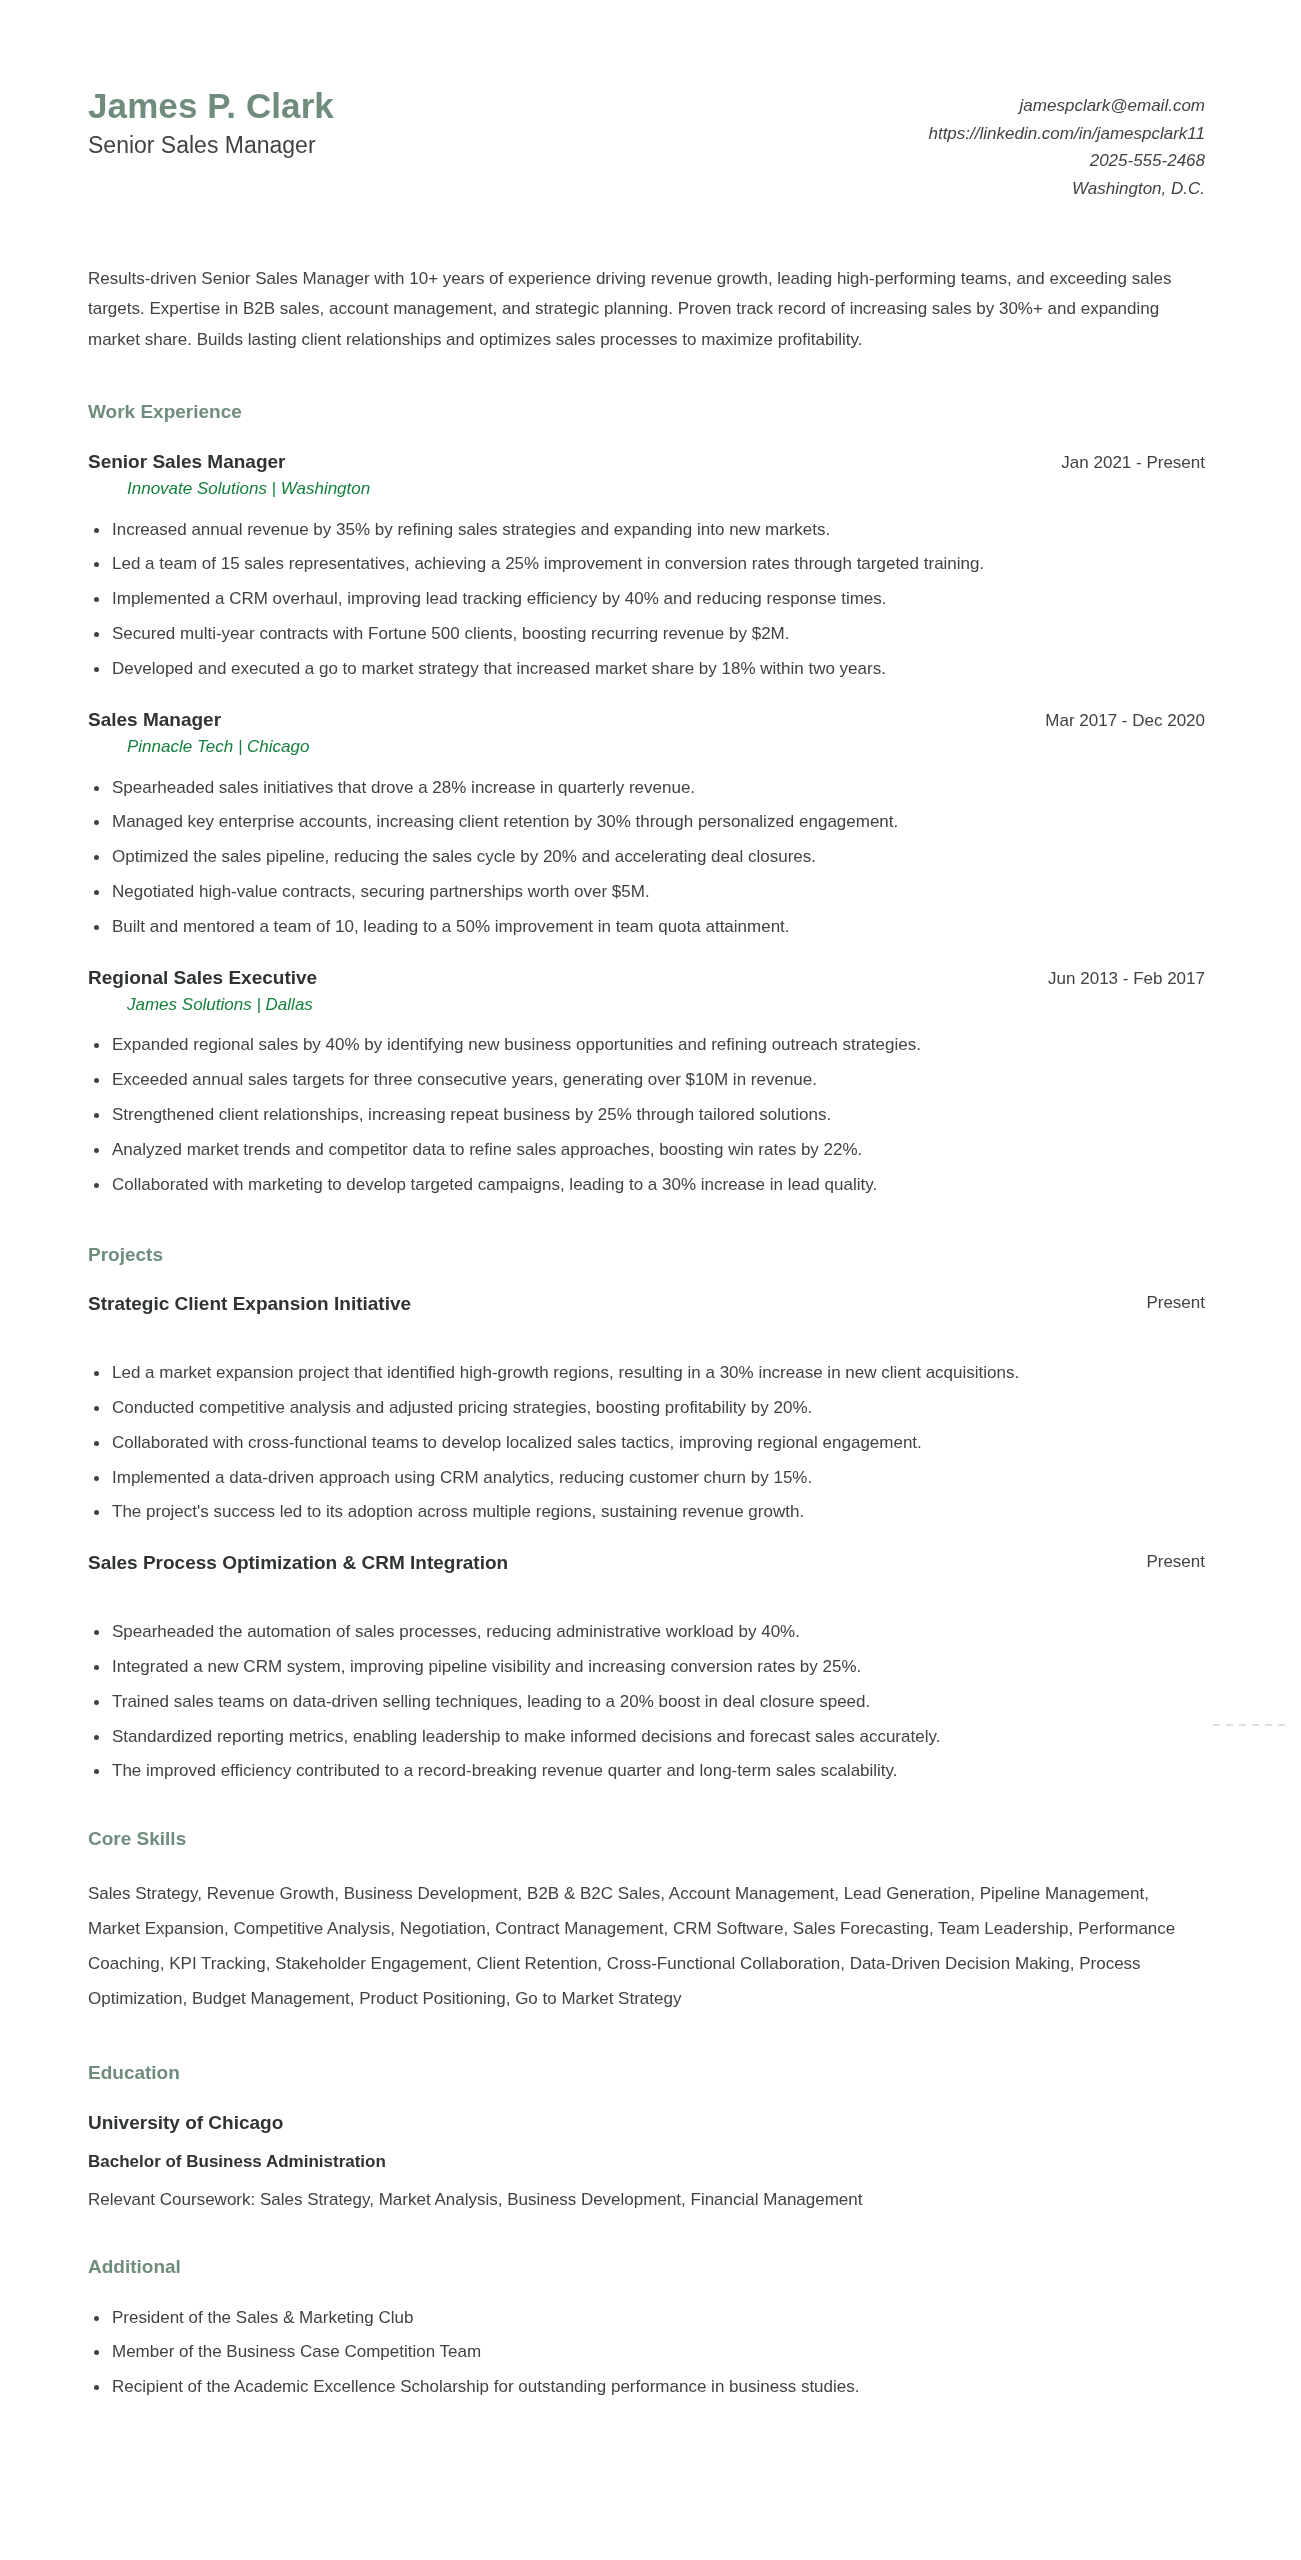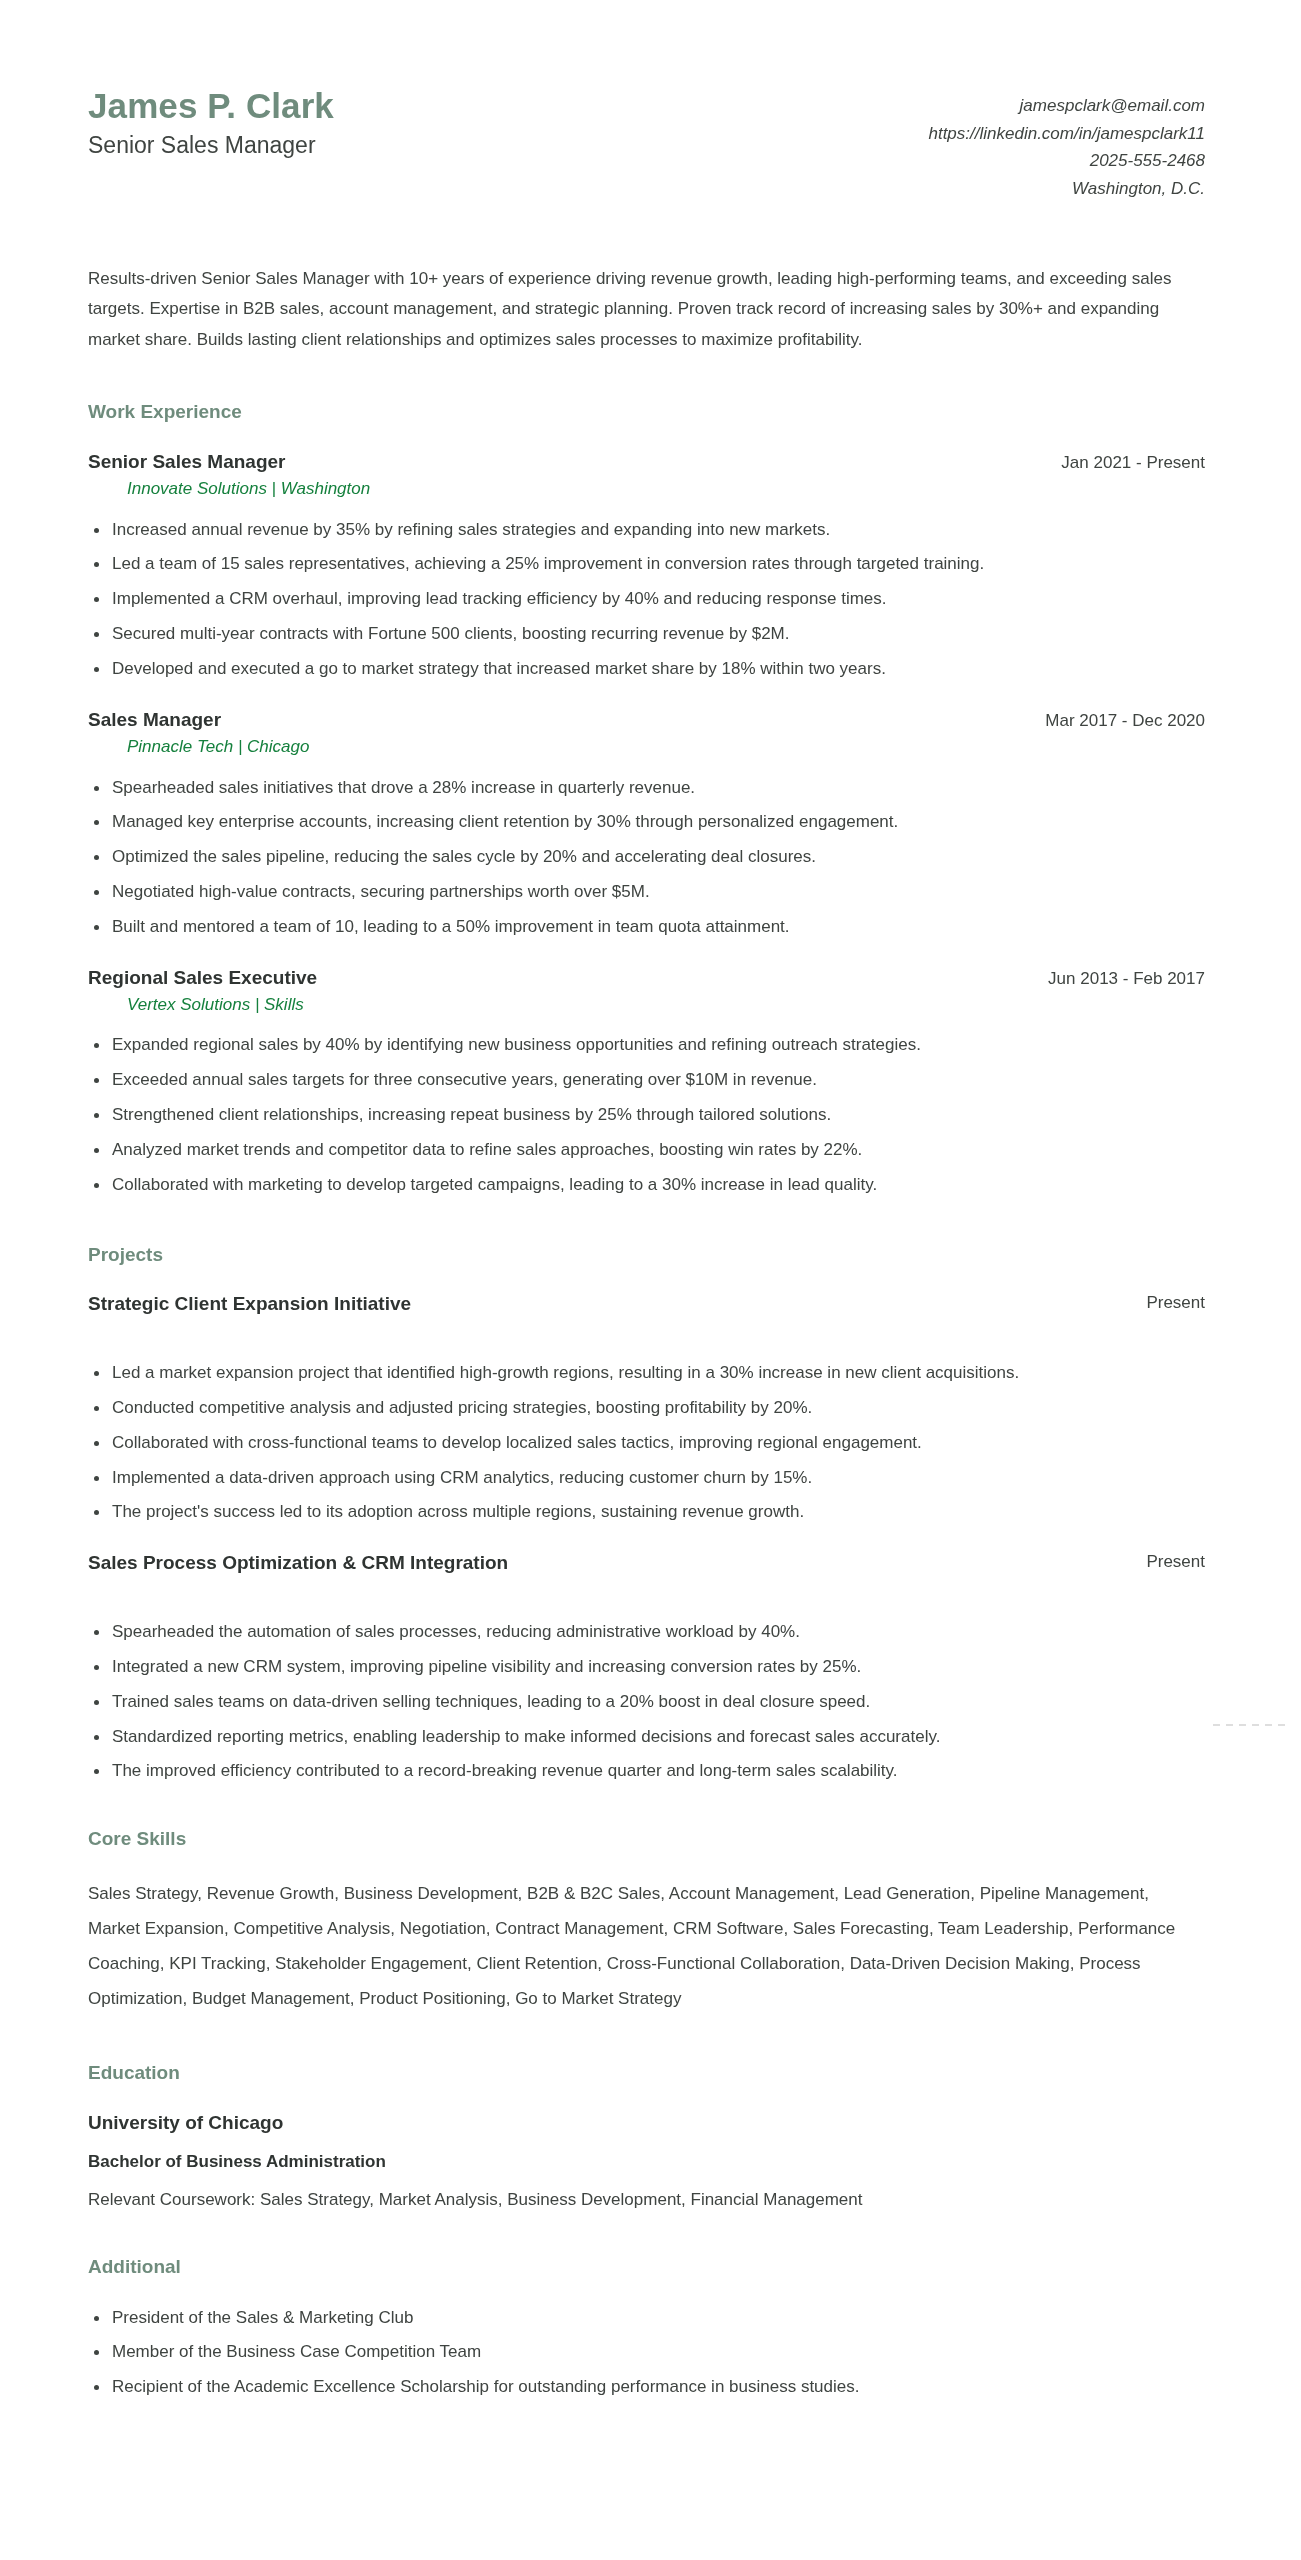--- a/index.html
+++ b/index.html
@@ -234,21 +234,21 @@
         <li>Negotiated high-value contracts, securing partnerships worth over $5M.</li>
         <li>Built and mentored a team of 10, leading to a 50% improvement in team quota attainment.</li>
       </ul>
     </div>
 
     <div class="entry">
       <div class="entry-head">
         <div class="entry-role">Regional Sales Executive</div>
         <div class="entry-date">Jun 2013 - Feb 2017</div>
       </div>
-      <div class="entry-org">Vertex Solutions | Skills</div>
+      <div class="entry-org">James Solutions | Dallas</div>
       <ul class="bullets">
         <li>Expanded regional sales by 40% by identifying new business opportunities and refining outreach strategies.</li>
         <li>Exceeded annual sales targets for three consecutive years, generating over $10M in revenue.</li>
         <li>Strengthened client relationships, increasing repeat business by 25% through tailored solutions.</li>
         <li>Analyzed market trends and competitor data to refine sales approaches, boosting win rates by 22%.</li>
         <li>Collaborated with marketing to develop targeted campaigns, leading to a 30% increase in lead quality.</li>
       </ul>
     </div>
   </div>
 

